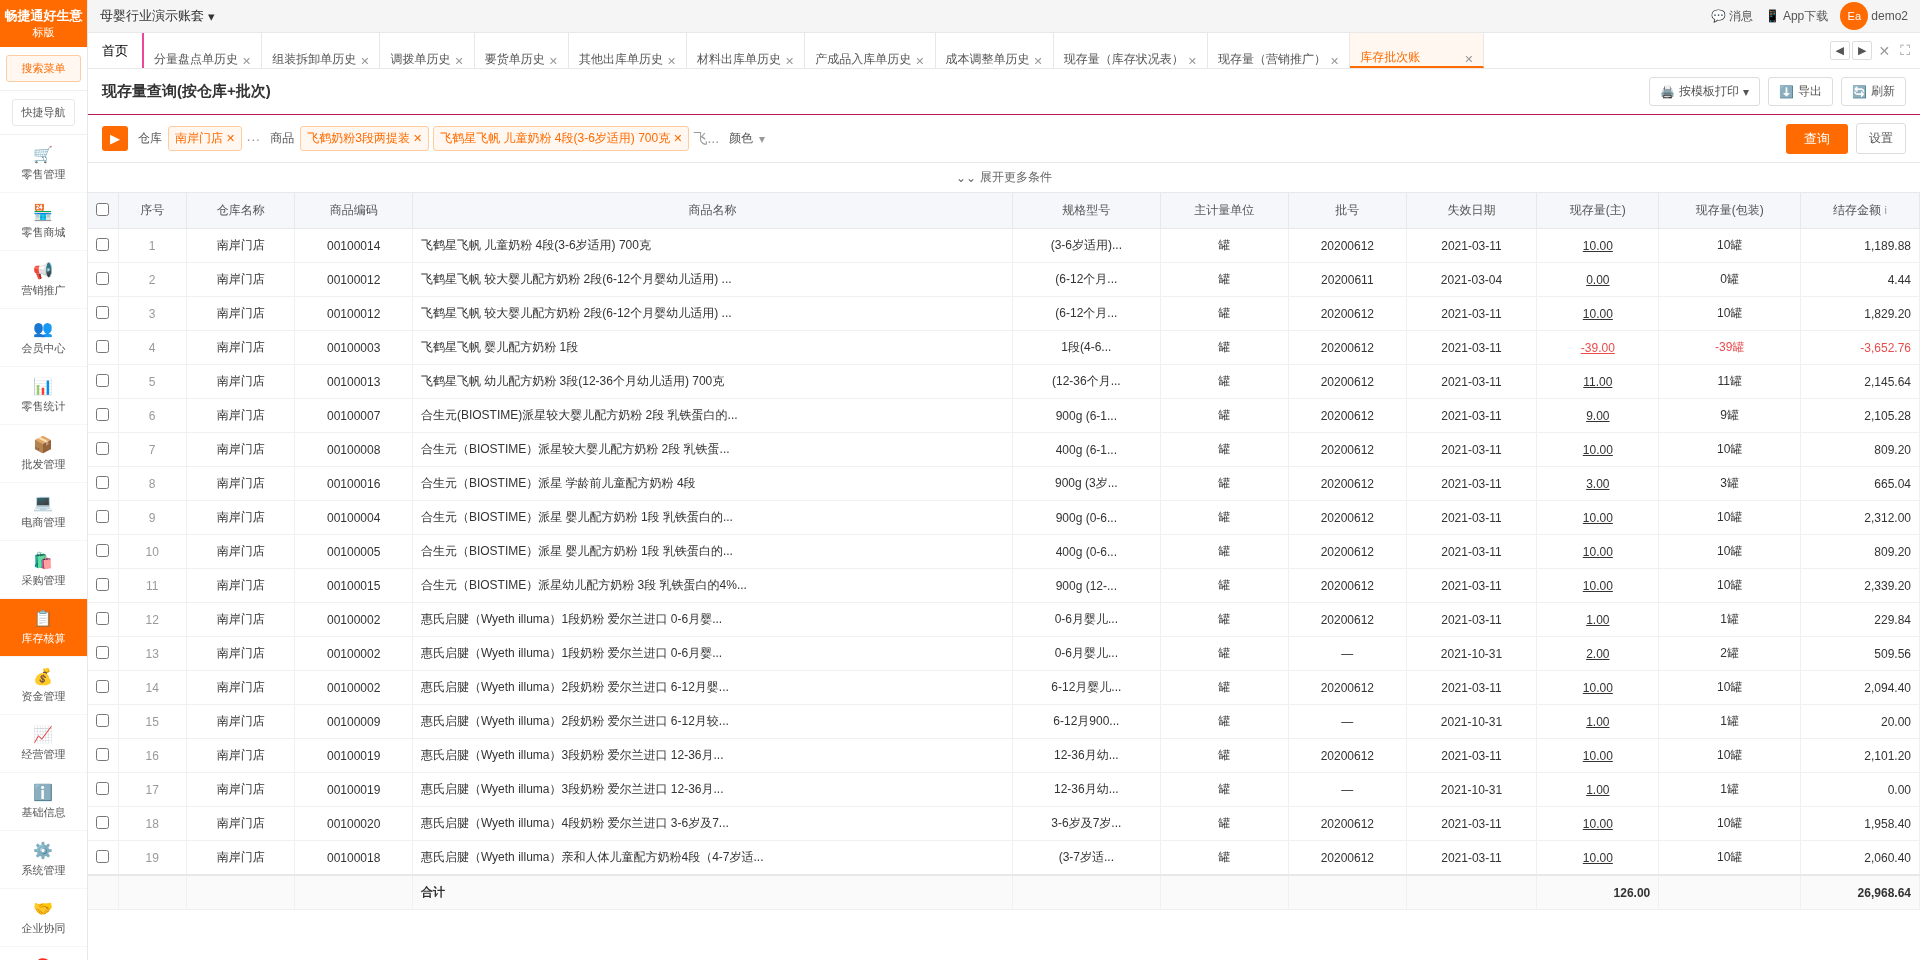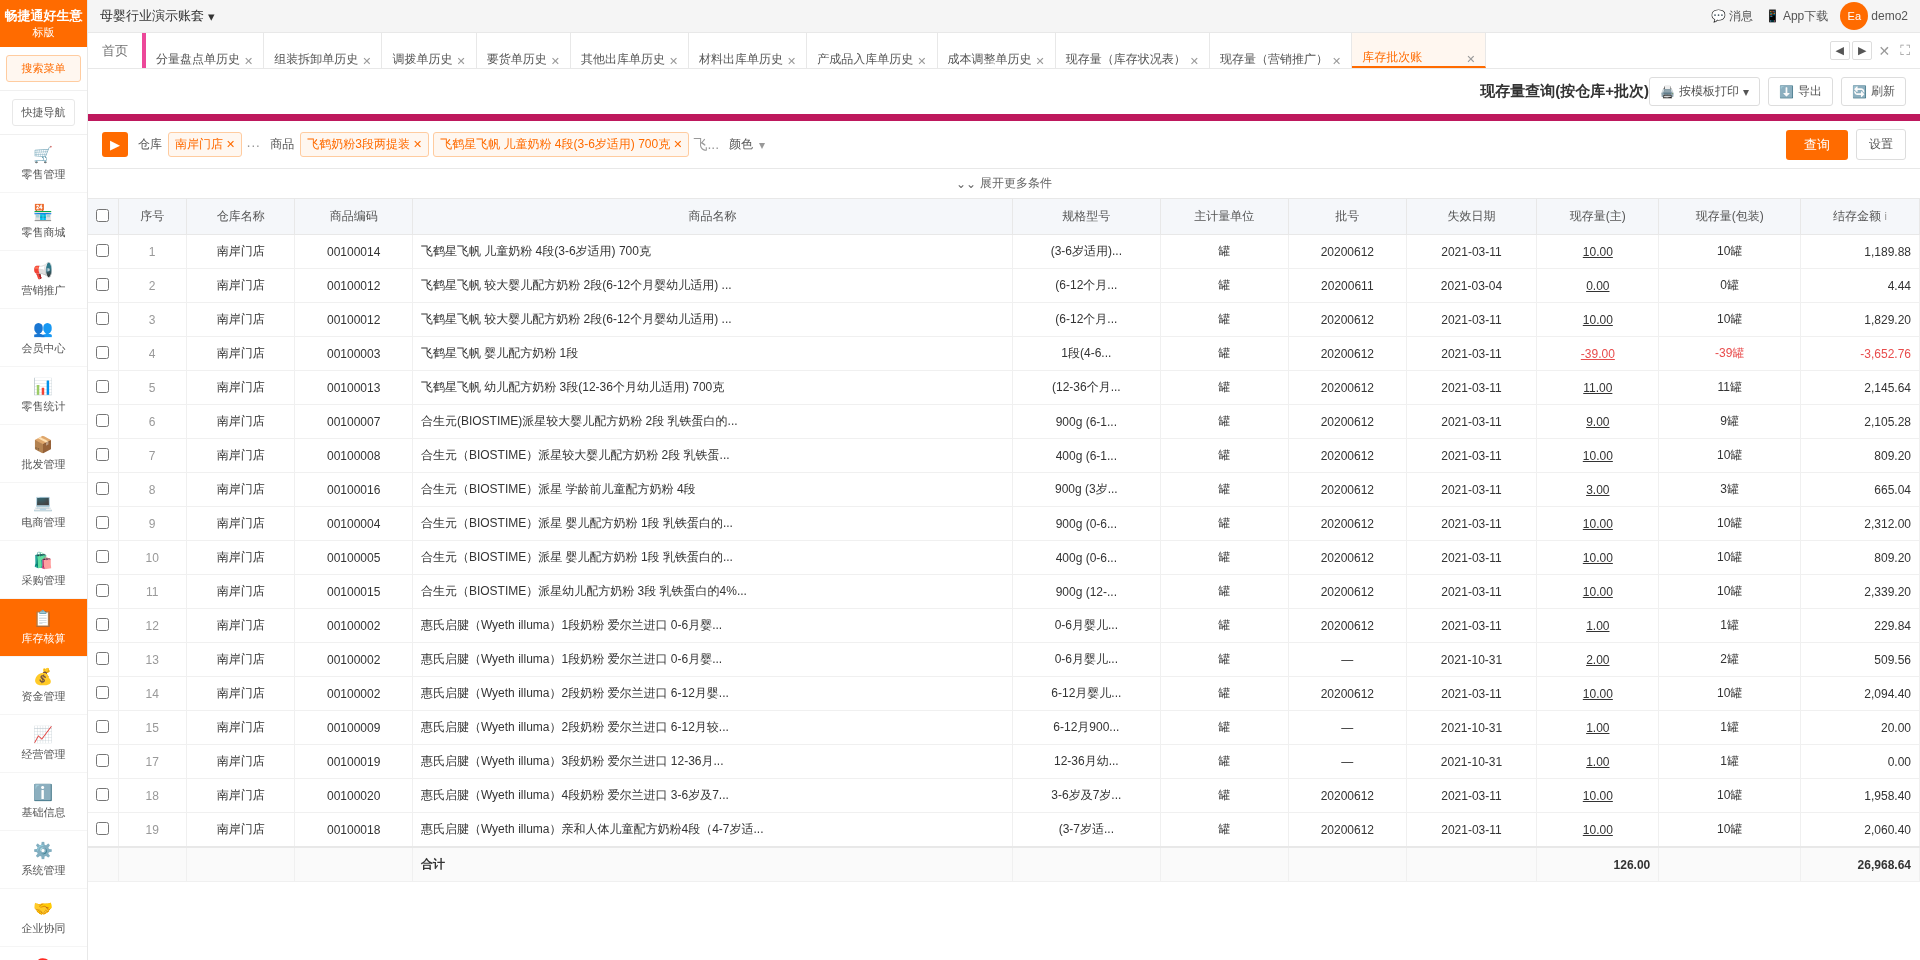--- a/index.html
+++ b/index.html
@@ -16,39 +16,39 @@
     .sidebar-nav-items { flex: 1; overflow-y: auto; }
     .sidebar-nav-item { display: flex; flex-direction: column; align-items: center; padding: 10px 4px; cursor: pointer; color: #555; font-size: 11px; border-bottom: 1px solid #f5f5f5; }
     .sidebar-nav-item.active { background: #ff6b00; color: #fff; }
     .sidebar-nav-item .nav-icon { font-size: 16px; margin-bottom: 3px; }
 
     
     .main { flex: 1; display: flex; flex-direction: column; overflow: hidden; }
 
     
     .topnav { background: #fff; border-bottom: 1px solid #e8e8e8; display: flex; align-items: center; height: 36px; overflow: hidden; }
-    .topnav-home { padding: 0 14px; color: #737373; font-size: 13px; border-right: 4px solid #ec4899; height: 100%; display: flex; align-items: center; cursor: pointer; font-family: Liberation Serif, serif; }
+    .topnav-home { padding: 0 14px; color: #000000; font-size: 13px; border-right: 2px solid #ec4899; height: 100%; display: flex; align-items: center; cursor: pointer; font-family: Liberation Serif, serif; }
     .topnav-tabs { display: flex; flex: 1; overflow: hidden; height: 100%; }
     .topnav-tab { display: flex; align-items: flex-end; padding: 0 10px; font-size: 12px; color: #555; border-right: 1px solid #e8e8e8; white-space: nowrap; cursor: pointer; height: 100%; gap: 4px; }
     .topnav-tab.active { background: #fff7f0; color: #ff6b00; border-bottom: 2px solid #ff6b00; gap: 44px; }
     .topnav-tab .close-x { color: #999; font-size: 11px; cursor: pointer; }
     .topnav-arrows { display: flex; align-items: center; gap: 2px; padding: 0 6px; }
     .topnav-arrow-btn { background: none; border: 1px solid #ddd; border-radius: 2px; cursor: pointer; padding: 2px 5px; font-size: 11px; color: #555; }
     .topnav-close-btn { background: none; border: none; cursor: pointer; font-size: 14px; color: #999; padding: 0 4px; }
     .topnav-expand-btn { background: none; border: none; cursor: pointer; font-size: 14px; color: #999; padding: 0 4px; }
 
     
     .header-bar { background: #f5f5f5; padding: 2px 12px; display: flex; justify-content: space-between; align-items: center; border-bottom: 1px solid #e8e8e8; }
     .header-dropdown { display: flex; align-items: center; font-size: 13px; color: #333; cursor: pointer; gap: 4px; }
     .header-right-icons { display: flex; align-items: center; gap: 12px; font-size: 12px; color: #555; }
     .header-icon-item { display: flex; align-items: center; gap: 3px; cursor: pointer; }
     .user-avatar { width: 28px; height: 28px; border-radius: 50%; background: #ff6b00; color: #fff; display: flex; align-items: center; justify-content: center; font-size: 11px; }
 
     
-    .page-header { background: #fff; padding: 8px 14px; display: flex; justify-content: flex-end; align-items: center; border-bottom: 7px solid #be185d; }
+    .page-header { background: #fff; padding: 8px 14px; display: flex; justify-content: space-between; align-items: center; border-bottom: 1px solid #be185d; }
     .page-title { font-size: 15px; font-weight: bold; color: #333; }
     .page-header-actions { display: flex; align-items: center; gap: 8px; }
     .btn-template { background: #fff; border: 1px solid #ddd; border-radius: 3px; padding: 5px 10px; font-size: 12px; cursor: pointer; display: flex; align-items: center; gap: 4px; color: #555; }
     .btn-export { background: #fff; border: 1px solid #ddd; border-radius: 3px; padding: 5px 10px; font-size: 12px; cursor: pointer; color: #555; display: flex; align-items: center; gap: 4px; }
     .btn-refresh { background: #fff; border: 1px solid #ddd; border-radius: 3px; padding: 5px 10px; font-size: 12px; cursor: pointer; color: #555; display: flex; align-items: center; gap: 4px; }
 
     
     .filter-bar { background: #fff; padding: 8px 14px; border-bottom: 1px solid #e8e8e8; display: flex; align-items: center; gap: 10px; flex-wrap: wrap; }
     .filter-toggle-btn { background: #ff6b00; color: #fff; border: none; border-radius: 3px; padding: 5px 8px; cursor: pointer; font-size: 13px; }
     .filter-group { display: flex; align-items: center; gap: 6px; }
@@ -527,20 +527,34 @@
       <td>6-12月900...</td>
       <td>罐</td>
       <td>—</td>
       <td>2021-10-31</td>
       <td class="td-underline">1.00</td>
       <td class="">1罐</td>
       <td class="td-num">20.00</td>
     </tr>
           <tr>
       <td><input type="checkbox" style=""></td>
+      <td class="row-num">16</td>
+      <td>南岸门店</td>
+      <td>00100019</td>
+      <td class="td-left">惠氏启腱（Wyeth illuma）3段奶粉 爱尔兰进口 12-36月...</td>
+      <td>12-36月幼...</td>
+      <td>罐</td>
+      <td>20200612</td>
+      <td>2021-03-11</td>
+      <td class="td-underline">10.00</td>
+      <td class="">10罐</td>
+      <td class="td-num">2,101.20</td>
+    </tr>
+          <tr>
+      <td><input type="checkbox" style=""></td>
       <td class="row-num">17</td>
       <td>南岸门店</td>
       <td>00100019</td>
       <td class="td-left">惠氏启腱（Wyeth illuma）3段奶粉 爱尔兰进口 12-36月...</td>
       <td>12-36月幼...</td>
       <td>罐</td>
       <td>—</td>
       <td>2021-10-31</td>
       <td class="td-underline">1.00</td>
       <td class="">1罐</td>

